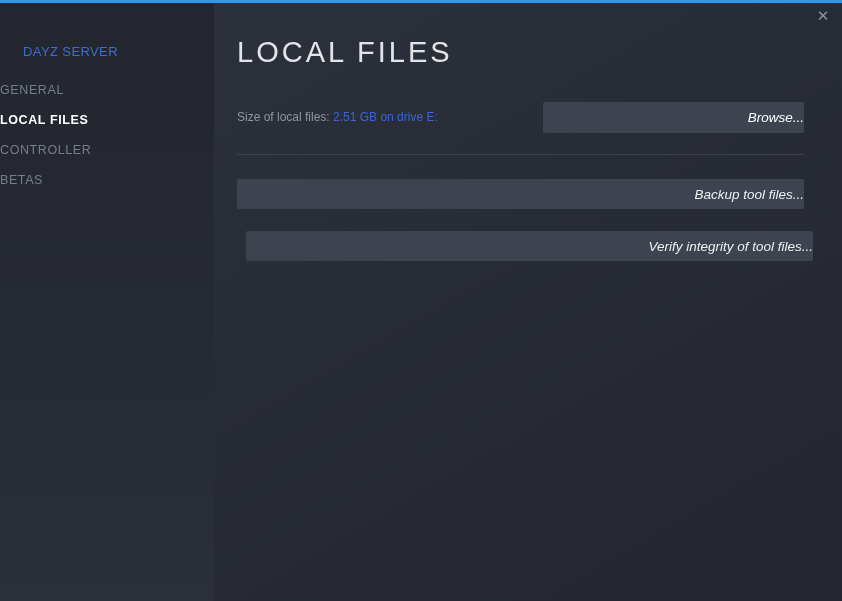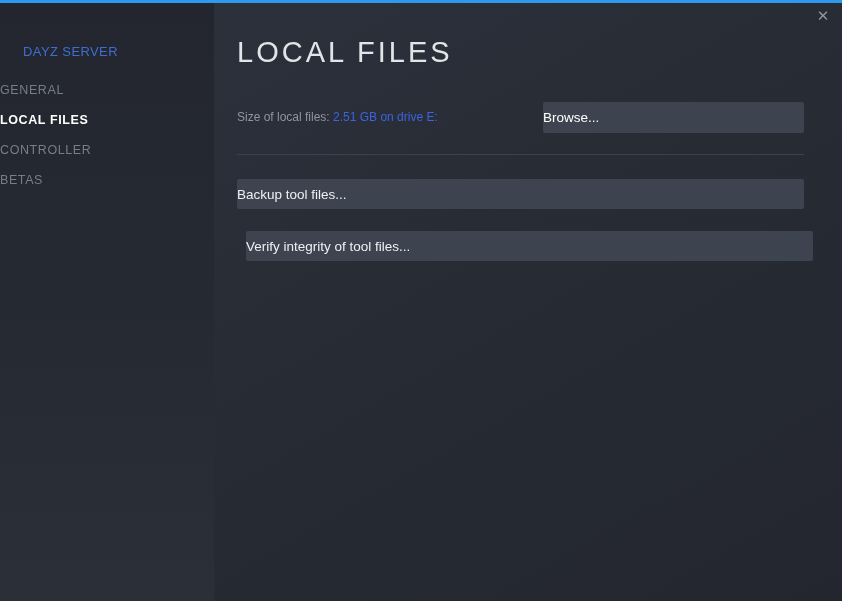--- a/index.html
+++ b/index.html
@@ -91,22 +91,23 @@
   }
   .size-link { color: #3a64e0; }
   .btn {
     display: block;
     background: #3d4450;
     border: none;
     border-radius: 2px;
     color: #eef0f2;
     font-size: 13.5px;
     font-family: "Liberation Sans", sans-serif;
-    text-align: left;
+    text-align: right;
     cursor: pointer;
+    font-style: italic;
   }
   .browse-btn {
     position: absolute;
     right: 0; top: 0;
     width: 261px; height: 31px;
     color: #ffffff;
   }
   .divider {
     position: absolute;
     left: 23px; top: 151px;

